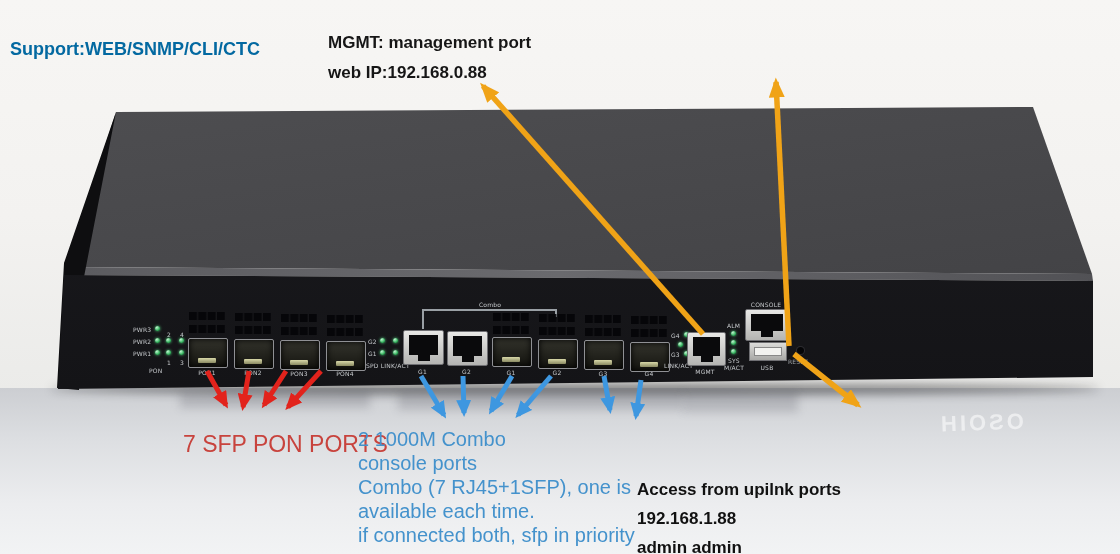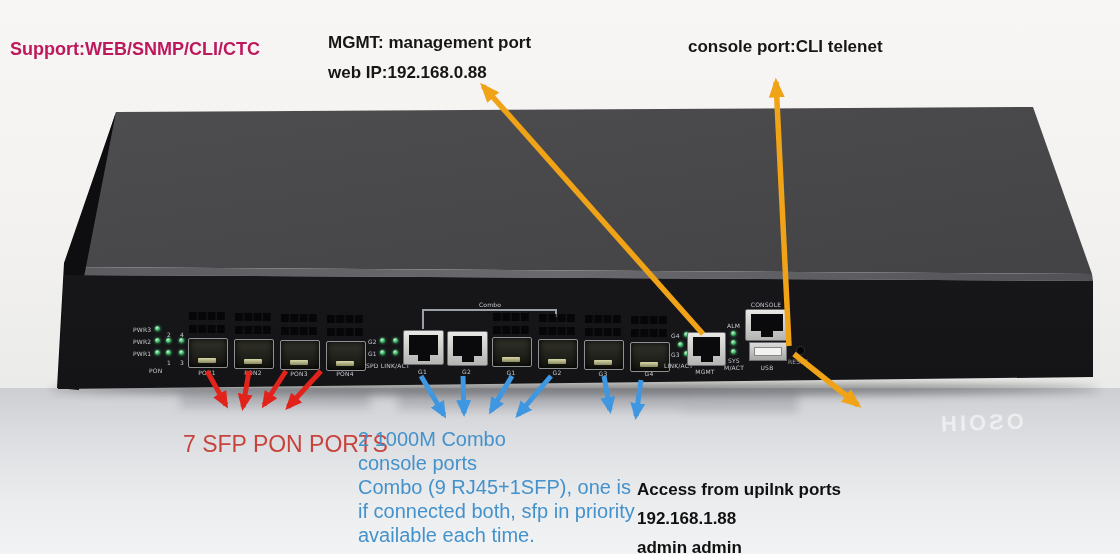--- a/index.html
+++ b/index.html
@@ -213,33 +213,32 @@
     <line x1="286" y1="371" x2="264" y2="405" stroke="#e2231c" stroke-width="5" marker-end="url(#ah-red)"></line>
     <line x1="321" y1="371" x2="288" y2="407" stroke="#e2231c" stroke-width="5" marker-end="url(#ah-red)"></line>
     <line x1="421" y1="376" x2="444" y2="415" stroke="#3e97e0" stroke-width="5" marker-end="url(#ah-blue)"></line>
     <line x1="463" y1="376" x2="464" y2="413" stroke="#3e97e0" stroke-width="5" marker-end="url(#ah-blue)"></line>
     <line x1="512" y1="376" x2="491" y2="411" stroke="#3e97e0" stroke-width="5" marker-end="url(#ah-blue)"></line>
     <line x1="551" y1="376" x2="518" y2="415" stroke="#3e97e0" stroke-width="5" marker-end="url(#ah-blue)"></line>
     <line x1="604" y1="376" x2="610" y2="410" stroke="#3e97e0" stroke-width="5" marker-end="url(#ah-blue)"></line>
     <line x1="641" y1="380" x2="636" y2="416" stroke="#3e97e0" stroke-width="5" marker-end="url(#ah-blue)"></line>
   </svg>
 
-  <div class="abs note" style="left:10px;top:38px;font-size:18px;font-weight:bold;color:#be185d;">Support:WEB/SNMP/CLI/CTC</div>
+  <div class="abs note" style="left:10px;top:38px;font-size:18px;font-weight:bold;color:#0369a1;">Support:WEB/SNMP/CLI/CTC</div>
   <div class="abs" style="left:328px;top:32px;">
     <div class="note" style="font-size:17px;font-weight:bold;color:#161616;margin-bottom:9px;">MGMT: management port</div>
     <div class="note" style="font-size:17px;font-weight:bold;color:#161616;">web IP:192.168.0.88</div>
   </div>
-  <div class="abs note" style="left:688px;top:36px;font-size:17px;font-weight:bold;color:#161616;">console port:CLI telenet</div>
   <div class="abs note" style="left:183px;top:430px;font-size:23px;color:#c8433d;">7 SFP PON PORTS</div>
   <div class="abs" style="left:358px;top:427px;font-size:20px;line-height:24px;color:#4492cc;">
     <div>2 1000M Combo</div>
     <div>console ports</div>
-    <div>Combo (9 RJ45+1SFP), one is</div>
+    <div>Combo (7 RJ45+1SFP), one is</div>
+    <div>available each time.</div>
     <div>if connected both, sfp in priority</div>
-    <div>available each time.</div>
   </div>
   <div class="abs" style="left:637px;top:475px;font-size:17px;font-weight:bold;line-height:29px;color:#111;">
     <div>Access from upilnk ports</div>
     <div>192.168.1.88</div>
     <div>admin admin</div>
   </div>
 
 </div>
 
 </body></html>

